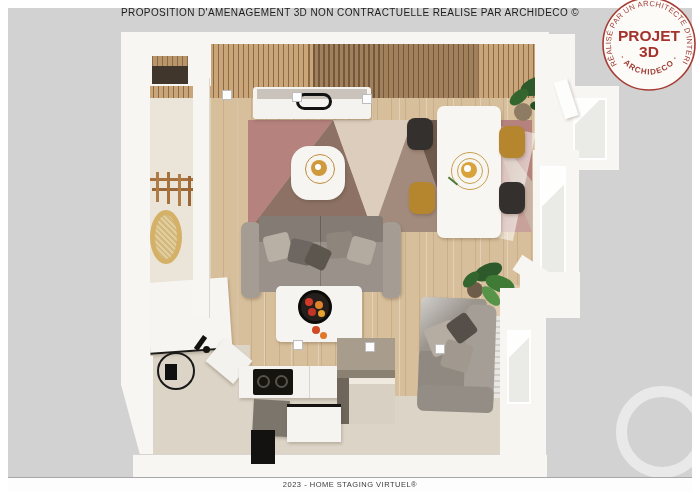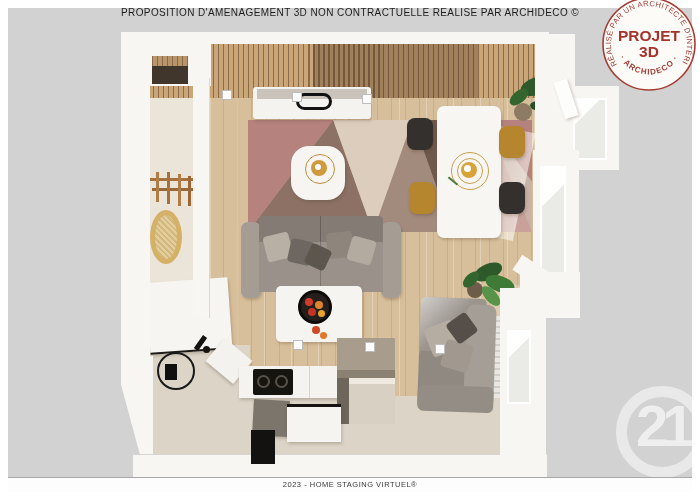--- a/index.html
+++ b/index.html
@@ -42,21 +42,20 @@
 </style>
 </head>
 <body>
 
 <div class="abs canvas-bg"></div>
 
 <div class="abs page-title">PROPOSITION D'AMÉNAGEMENT 3D NON CONTRACTUELLE RÉALISÉ PAR ARCHIDECO ©</div>
 
 <div class="abs c21">
   <div class="abs c21-ring"></div>
-  <div class="abs c21-num">21</div>
 </div>
 
 <div class="abs plan">
 
   <div class="abs wood" style="left:95px;top:58px;width:335px;height:312px;z-index:1;"></div>
   <div class="abs cream" style="left:33px;top:26px;width:62px;height:296px;z-index:1;"></div>
   <div class="abs beige" style="left:33px;top:315px;width:102px;height:110px;z-index:1;"></div>
   <div class="abs beige" style="left:33px;top:366px;width:372px;height:59px;z-index:1;"></div>
 
   <div class="abs" style="left:133px;top:90px;width:284px;height:112px;background:#c9b3a6;z-index:2;">

